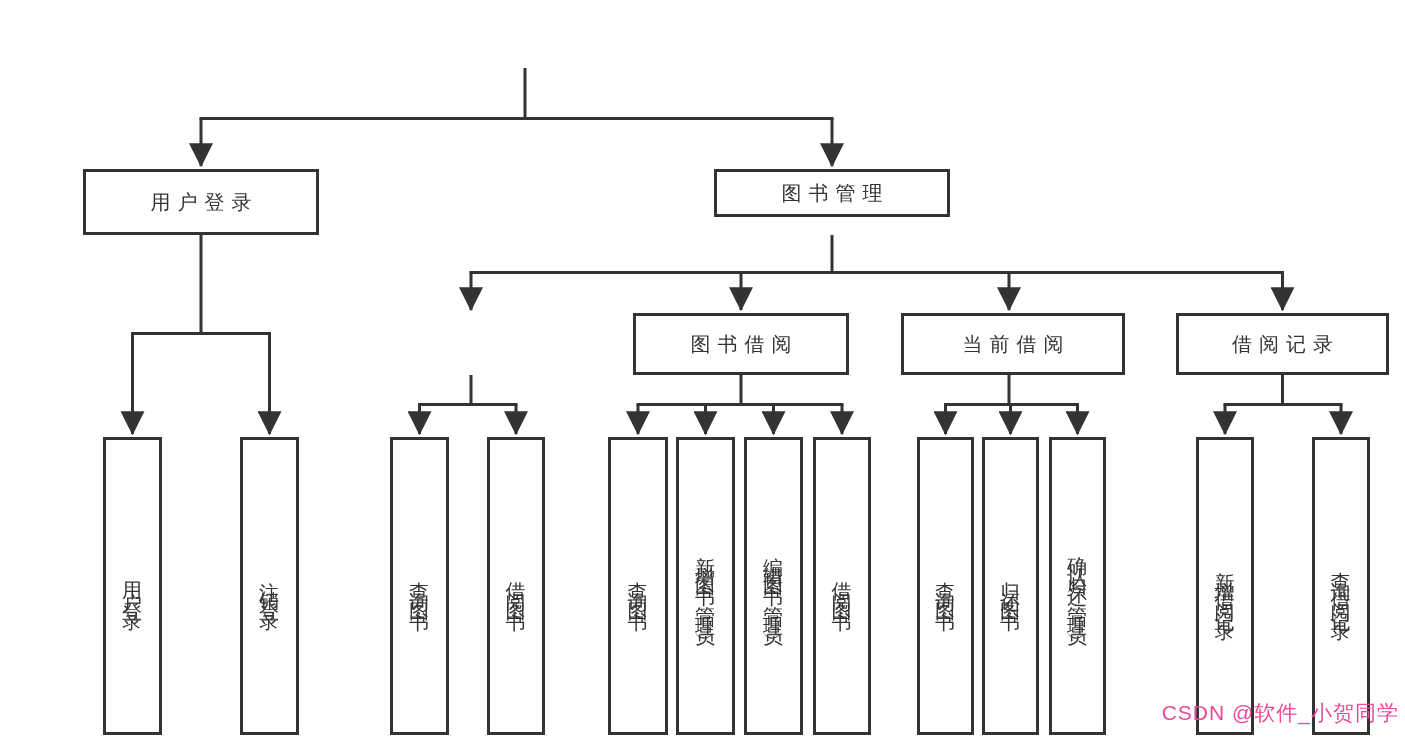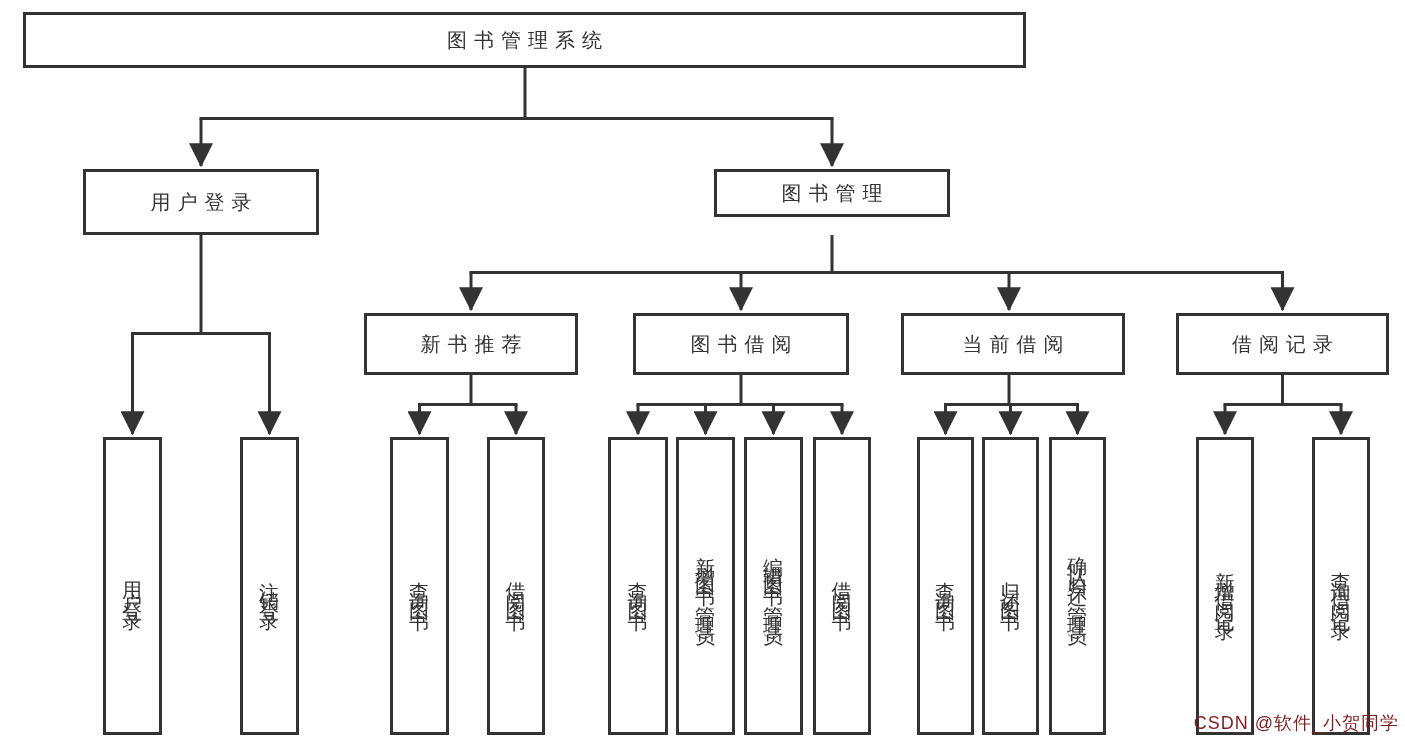--- a/index.html
+++ b/index.html
@@ -48,24 +48,24 @@
     writing-mode: vertical-rl;
     text-orientation: mixed;
     font-size: 20px;
     letter-spacing: 10px;
     line-height: 1;
     white-space: nowrap;
   }
   #watermark {
     position: absolute;
     right: 6px;
-    bottom: 12px;
-    font-size: 18px;
+    bottom: 20px;
+    font-size: 21px;
     letter-spacing: 1px;
-    color: #7f1d1d;
+    color: #ec4899;
     white-space: nowrap;
   }
 </style>
 </head>
 <body>
 
 <div id="canvas">
 
   <svg id="connectors" viewBox="0 0 1405 747" xmlns="http://www.w3.org/2000/svg">
     <defs>
@@ -110,34 +110,28 @@
       <path d="M1010.5,404.5 V434" marker-end="url(#arrow)"></path>
       <path d="M1077.5,404.5 V434" marker-end="url(#arrow)"></path>
 
       <path d="M1282.5,375 V406"></path>
       <path d="M1223.5,404.5 H1342.5"></path>
       <path d="M1225,404.5 V434" marker-end="url(#arrow)"></path>
       <path d="M1341,404.5 V434" marker-end="url(#arrow)"></path>
     </g>
   </svg>
 
-  <div class="hbox" style="left:23px; top:12px; width:1003px; height:56px;">
-    <span class="lbl">图书管理系统</span>
-  </div>
 
   <div class="hbox" style="left:83px; top:169px; width:236px; height:66px;">
     <span class="lbl">用户登录</span>
   </div>
   <div class="hbox" style="left:714px; top:169px; width:236px; height:48px;">
     <span class="lbl">图书管理</span>
   </div>
 
-  <div class="hbox" style="left:364px; top:313px; width:214px; height:62px;">
-    <span class="lbl">新书推荐</span>
-  </div>
   <div class="hbox" style="left:633px; top:313px; width:216px; height:62px;">
     <span class="lbl">图书借阅</span>
   </div>
   <div class="hbox" style="left:901px; top:313px; width:224px; height:62px;">
     <span class="lbl">当前借阅</span>
   </div>
   <div class="hbox" style="left:1176px; top:313px; width:213px; height:62px;">
     <span class="lbl">借阅记录</span>
   </div>
 

